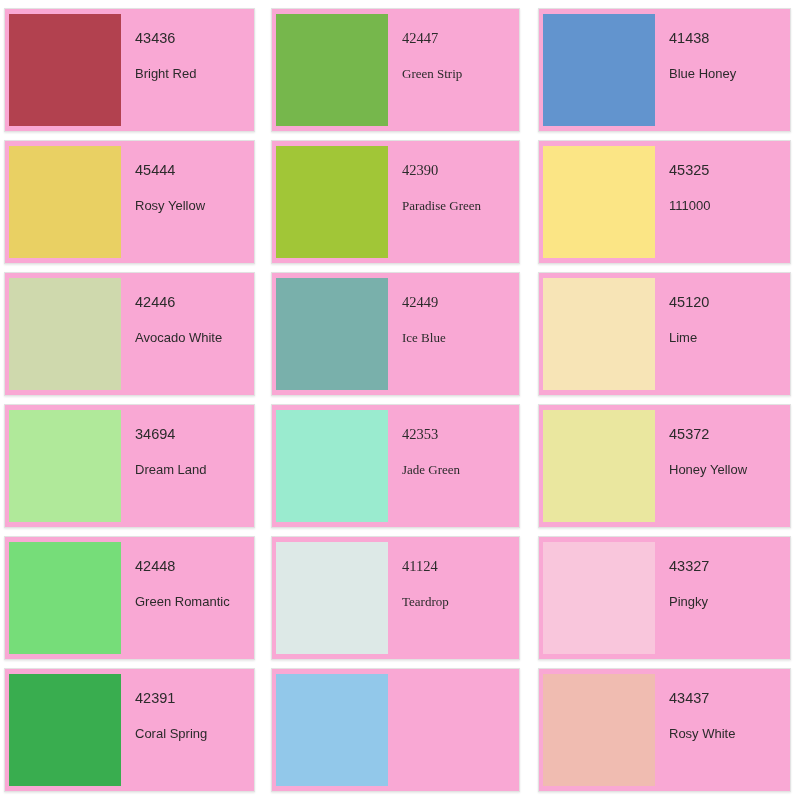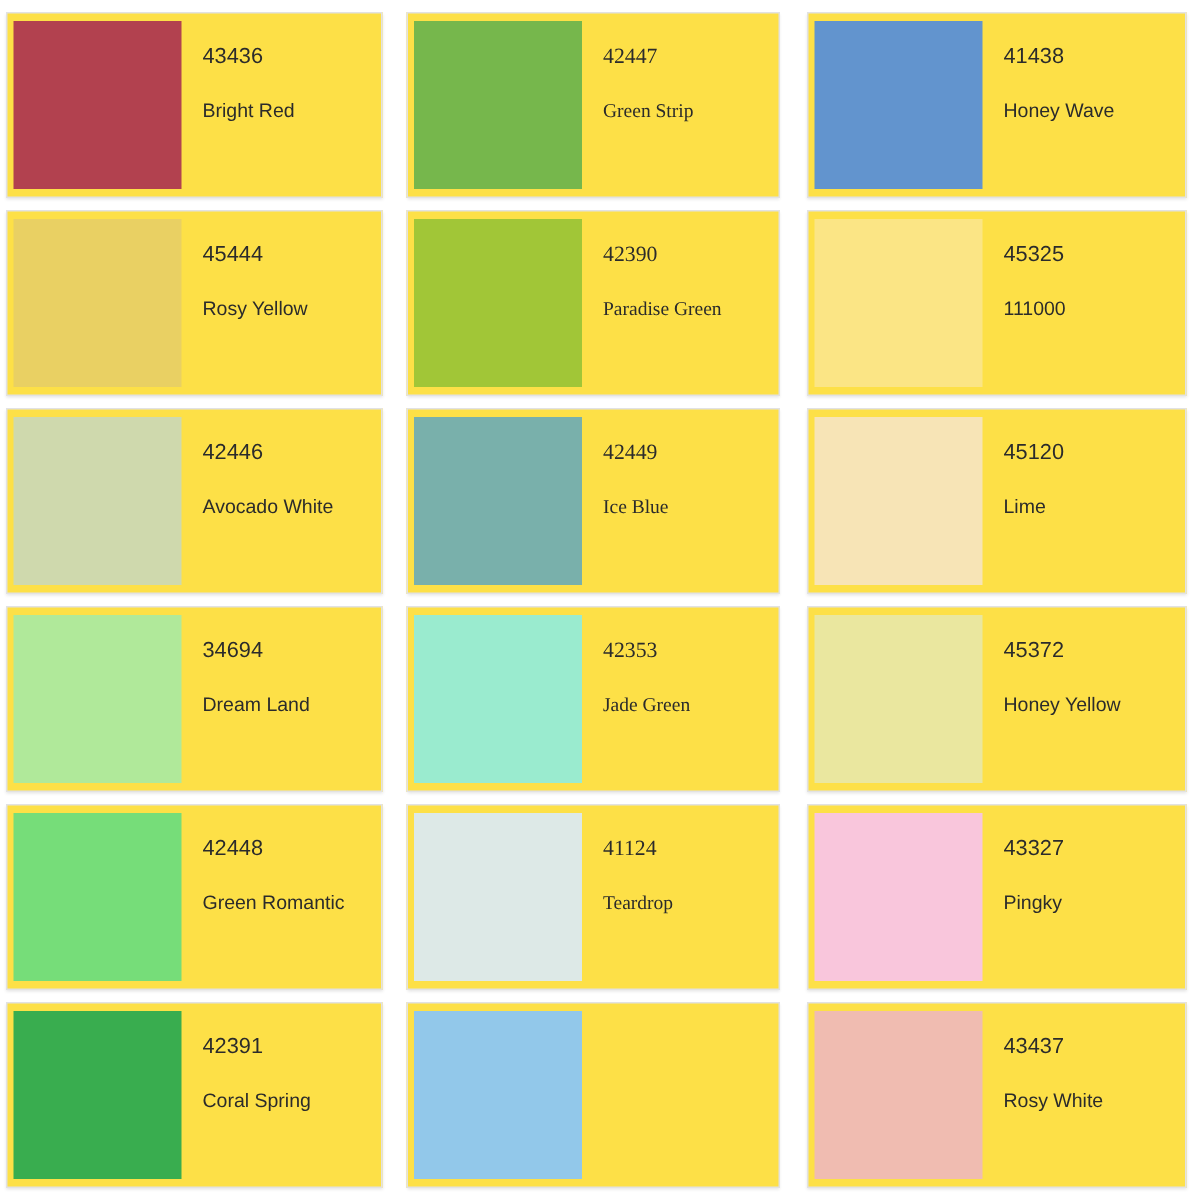--- a/index.html
+++ b/index.html
@@ -24,21 +24,21 @@
     row-gap: 0px;
     width: 800px;
     padding-top: 6px;
     box-sizing: border-box;
   }
 
   .swatch-card {
     position: relative;
     margin: 2px 8px 2px 8px;
     height: 124px;
-    background: #fde047;
+    background: #f9a8d4;
     border: 1px solid #e2e2e2;
     box-shadow: 0 1px 2px rgba(0,0,0,0.10);
     box-sizing: border-box;
     display: flex;
     align-items: stretch;
     overflow: hidden;
   }
 
   
   .col-1 .swatch-card { margin-left: 4px; margin-right: 10px; }
@@ -95,21 +95,21 @@
           <div class="swatch-code">42447</div>
           <div class="swatch-name">Green Strip</div>
         </div>
       </div>
     </div>
     <div class="grid-cell col-3">
       <div class="swatch-card">
         <div class="swatch-chip" style="background-color: rgb(98, 148, 206);"></div>
         <div class="swatch-info">
           <div class="swatch-code">41438</div>
-          <div class="swatch-name">Honey Wave</div>
+          <div class="swatch-name">Blue Honey</div>
         </div>
       </div>
     </div>
     <div class="grid-cell col-1">
       <div class="swatch-card">
         <div class="swatch-chip" style="background-color: rgb(233, 208, 99);"></div>
         <div class="swatch-info">
           <div class="swatch-code">45444</div>
           <div class="swatch-name">Rosy Yellow</div>
         </div>

